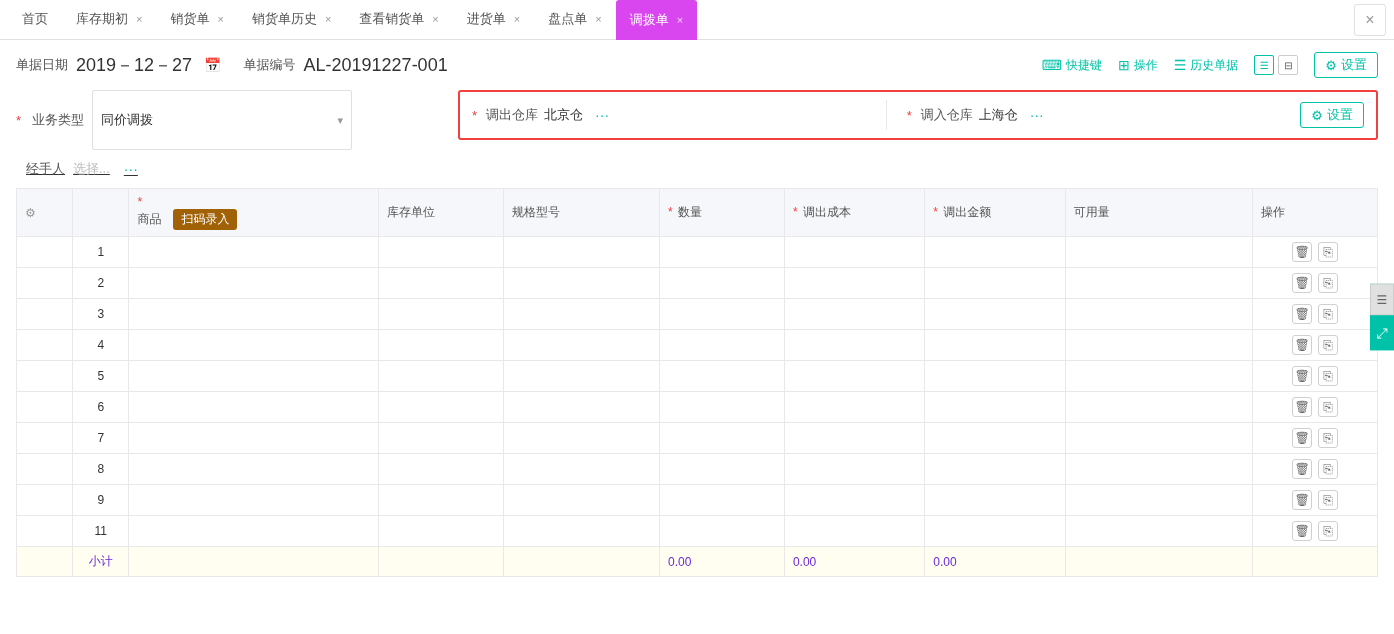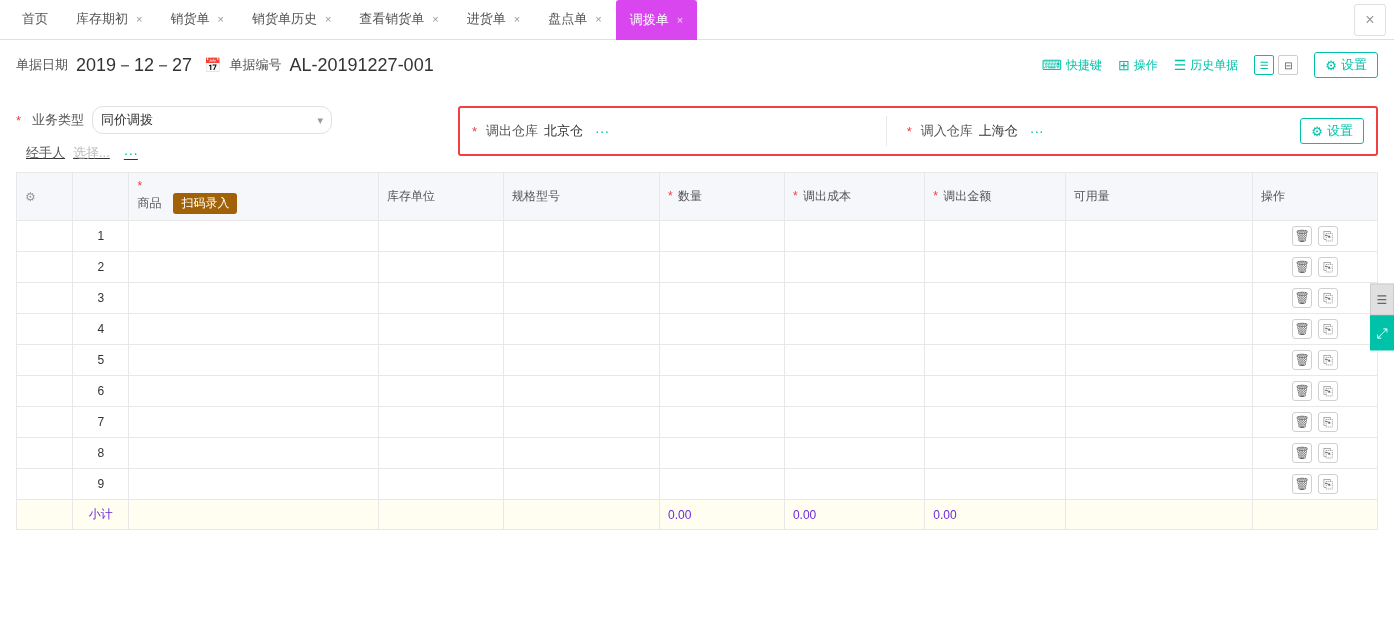--- a/index.html
+++ b/index.html
@@ -48,22 +48,22 @@
 
     
     .main-content {
       padding: 12px 16px;
       background: #fff;
     }
 
     
     .form-header {
       display: flex; align-items: center;
-      margin-bottom: 28px;
-      gap: 8px;
+      margin-bottom: 12px;
+      gap: 22px;
     }
     .form-field-row {
       display: flex; align-items: center;
       gap: 8px;
     }
     .field-label {
       color: #555; font-size: 13px; white-space: nowrap;
     }
     .field-value {
       color: #333; font-size: 18px;
@@ -119,23 +119,23 @@
       display: flex;
       align-items: center;
       padding: 8px 12px;
       gap: 0;
       position: relative;
     }
 
     .select-field {
       display: flex; align-items: center;
       border: 1px solid #e0e0e0;
-      border-radius: 11px;
-      padding: 4px 8px;
-      width: 240px;
+      border-radius: 2px;
+      padding: 20px 8px;
+      width: 260px;
       cursor: pointer;
       background: #fff;
       justify-content: space-between;
     }
     .select-field .chevron { color: #999; font-size: 11px; }
 
     .required-star { color: #f04040; margin-right: 3px; }
 
     .field-group {
       display: flex; align-items: center; gap: 6px;
@@ -562,20 +562,37 @@
     <td class="action-col">
       <div class="action-icons">
         <div class="action-icon">🗑</div>
         <div class="action-icon">⎘</div>
       </div>
     </td>
   </tr>
           <tr>
     <td class="gear-col"></td>
     <td class="row-num">9</td>
+    <td class="col-product"></td>
+    <td class="col-unit"></td>
+    <td class="col-spec"></td>
+    <td class="col-qty"></td>
+    <td class="col-cost"></td>
+    <td class="col-amount"></td>
+    <td class="col-avail"></td>
+    <td class="action-col">
+      <div class="action-icons">
+        <div class="action-icon">🗑</div>
+        <div class="action-icon">⎘</div>
+      </div>
+    </td>
+  </tr>
+          <tr>
+    <td class="gear-col"></td>
+    <td class="row-num">11</td>
     <td class="col-product"></td>
     <td class="col-unit"></td>
     <td class="col-spec"></td>
     <td class="col-qty"></td>
     <td class="col-cost"></td>
     <td class="col-amount"></td>
     <td class="col-avail"></td>
     <td class="action-col">
       <div class="action-icons">
         <div class="action-icon">🗑</div>

